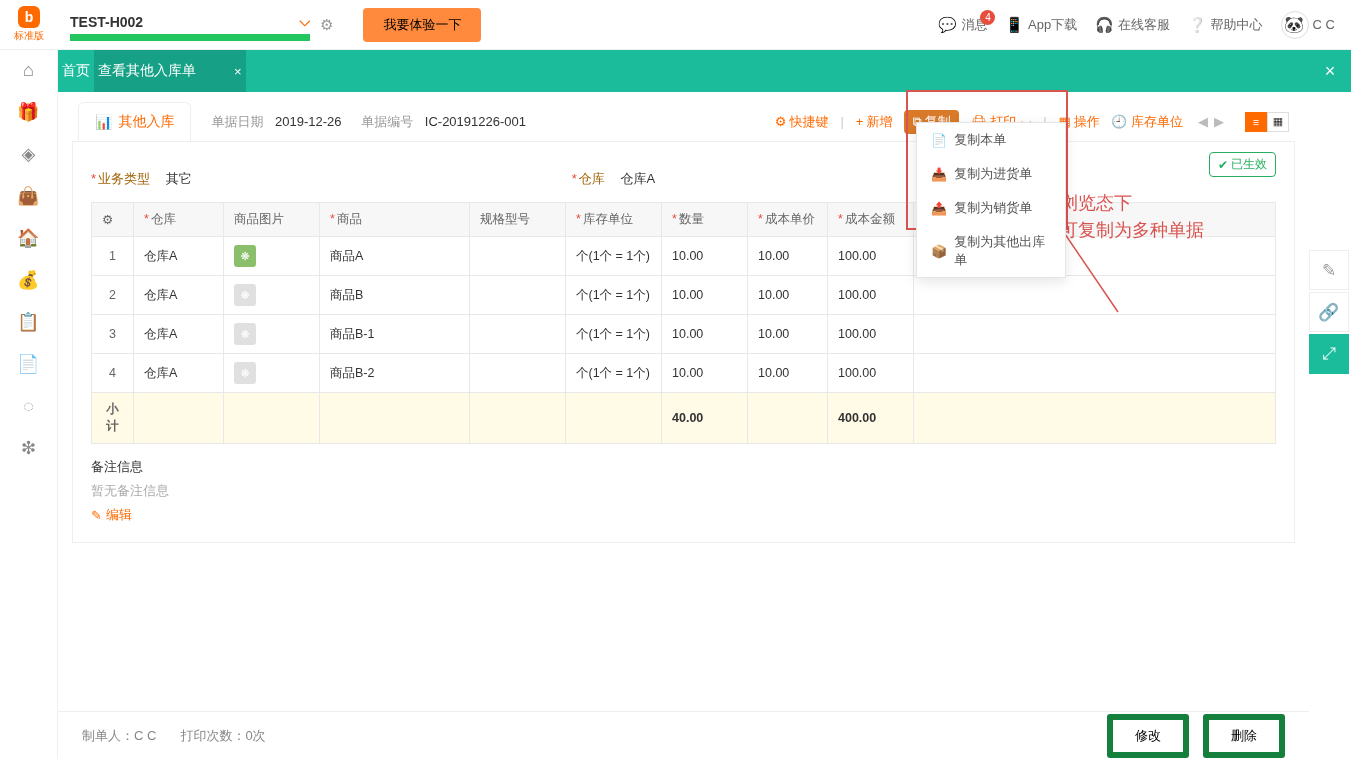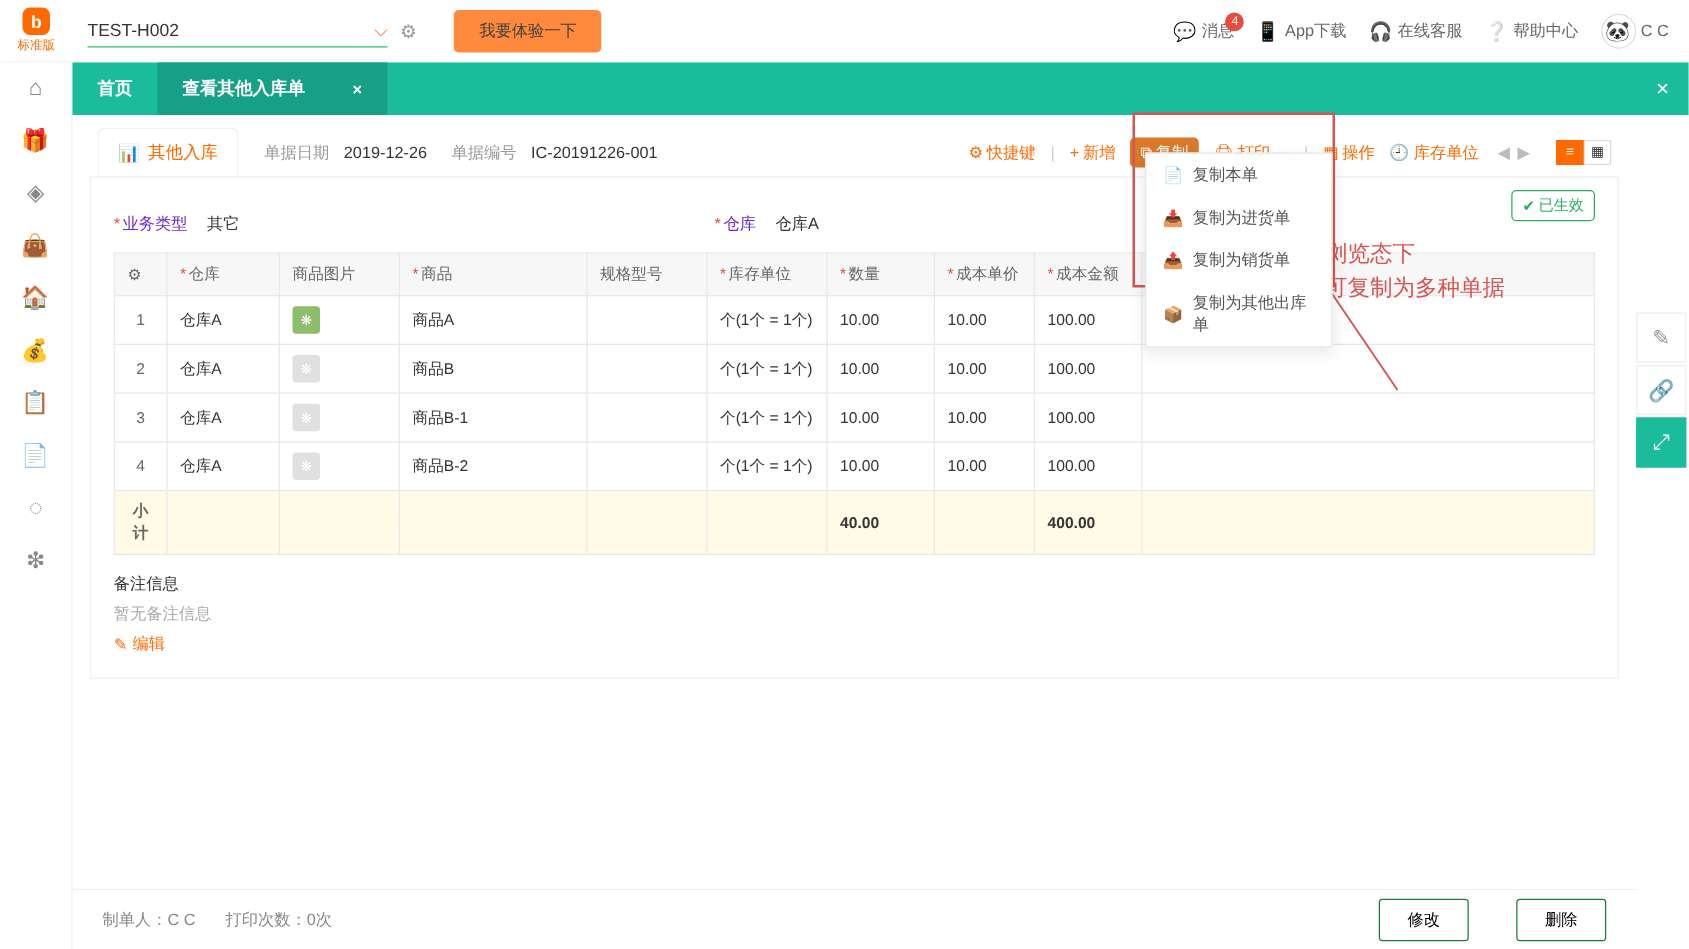--- a/index.html
+++ b/index.html
@@ -3,33 +3,33 @@
 <meta charset="utf-8">
 <style>
 * { box-sizing: border-box; margin: 0; padding: 0; }
 body { font-family: "Microsoft YaHei", Arial, sans-serif; font-size: 13px; color: #333; background: #fff; }
 
 
 .top-header { height: 50px; display: flex; align-items: center; padding: 0 16px 0 0; border-bottom: 1px solid #eee; }
 .logo-area { width: 58px; display: flex; flex-direction: column; align-items: center; justify-content: center; }
 .logo-icon { width: 22px; height: 22px; background: #ff6a00; border-radius: 6px; display: flex; align-items: center; justify-content: center; color: #fff; font-weight: bold; font-size: 14px; }
 .logo-text { font-size: 10px; color: #ff6a00; margin-top: 1px; }
-.org-select { margin-left: 12px; font-size: 14px; color: #333; display: flex; align-items: flex-start; width: 240px; border-bottom: 1px solid #22c55e; padding: 4px 0; }
+.org-select { margin-left: 12px; font-size: 14px; color: #333; display: flex; align-items: flex-end; width: 240px; border-bottom: 7px solid #22c55e; padding: 4px 0; font-weight: bold; }
 .org-select .chev { margin-left: auto; color: #ff6a00; font-size: 14px; }
 .gear-h { margin-left: 10px; color: #999; font-size: 15px; }
-.try-btn { margin-left: 30px; background: #ff8a3d; color: #404040; border: none; border-radius: 4px; padding: 8px 20px; font-size: 13px; cursor: pointer; }
+.try-btn { margin-left: 30px; background: #ff8a3d; color: #000000; border: none; border-radius: 4px; padding: 8px 20px; font-size: 13px; cursor: pointer; }
 .header-right { margin-left: auto; display: flex; align-items: center; gap: 18px; color: #666; font-size: 13px; }
 .hr-item { display: flex; align-items: center; gap: 4px; cursor: pointer; position: relative; }
 .hr-icon { font-size: 15px; color: #888; }
 .badge-dot { position: absolute; top: -6px; right: -8px; background: #e74c3c; color: #fff; border-radius: 50%; font-size: 10px; min-width: 15px; height: 15px; display: flex; align-items: center; justify-content: center; }
 .avatar { width: 28px; height: 28px; border-radius: 50%; background: #fff; border: 1px solid #ddd; display: flex; align-items: center; justify-content: center; font-size: 16px;}
 
 
 .tab-strip { height: 42px; background: #1abc9c; display: flex; align-items: stretch; margin-left: 58px; position: relative; }
-.tab { display: flex; align-items: center; padding: 0 20px; color: #fff; font-size: 14px; cursor: pointer; font-weight: bold; }
+.tab { display: flex; align-items: center; padding: 0 4px; color: #fff; font-size: 14px; cursor: pointer; }
 .tab.active { background: #16a085; gap: 30px; }
 .tab .close-x { margin-left: 8px; font-size: 13px; }
 .tabstrip-close { position: absolute; right: 0; top: 0; width: 42px; height: 42px; display: flex; align-items: center; justify-content: center; color: #fff; font-size: 18px; cursor: pointer;}
 
 
 .left-rail { position: absolute; left: 0; top: 50px; bottom: 0; width: 58px; background: #fff; border-right: 1px solid #f0f0f0; display: flex; flex-direction: column; align-items: center; padding-top: 10px; gap: 22px; }
 .rail-icon { width: 20px; height: 20px; color: #888; font-size: 18px; display: flex; align-items: center; justify-content: center; cursor: pointer;}
 
 
 .page-body { margin-left: 58px; margin-right: 42px; padding: 0 0 60px 0; }
@@ -61,21 +61,21 @@
 .annot-box { position: absolute; border: 2px solid #d9534f; z-index: 15; pointer-events: none;}
 .annot-text { position: absolute; color: #d9534f; font-size: 18px; line-height: 1.5; z-index: 15; pointer-events:none;}
 .annot-arrow { position:absolute; z-index:14; pointer-events:none;}
 
 
 .doc-card { background: #fff; margin: 0 14px; border: 1px solid #eee; padding: 10px 18px 18px; position: relative;}
 .status-badge { position: absolute; right: 18px; top: 10px; border: 1px solid #27ae60; color: #27ae60; border-radius: 4px; padding: 3px 8px; font-size: 12px; display:flex; align-items:center; gap:3px;}
 .form-row { display: flex; gap: 80px; padding: 18px 0 14px;}
 .form-field { font-size: 13px;}
 .form-field .req { color: #e74c3c; margin-right: 2px;}
-.form-field .lbl { color: #6d28d9;}
+.form-field .lbl { color: #a16207;}
 .form-field .val { margin-left: 12px; color: #333;}
 
 
 table.data { width: 100%; border-collapse: collapse; font-size: 12.5px;}
 table.data th, table.data td { border: 1px solid #e8e8e8; padding: 8px 10px; text-align: left;}
 table.data thead th { background: #f7f7f7; color: #666; font-weight: normal;}
 table.data th .req { color: #e74c3c; margin-right: 2px;}
 table.data td.num { text-align: center; color: #666;}
 .gear-cell { text-align:center; color:#999;}
 .subtotal-row td { background: #fffbe6; font-weight: bold;}
@@ -86,21 +86,21 @@
 
 .remark-sec { padding-top: 14px; font-size: 13px;}
 .remark-sec .title { color: #333; margin-bottom: 6px;}
 .remark-sec .empty { color: #aaa; margin-bottom: 6px;}
 .remark-sec .edit-link { color: #ff6a00; display:flex; align-items:center; gap:4px; cursor:pointer;}
 
 
 .footer { position: fixed; left: 58px; right: 42px; bottom: 0; height: 48px; background: #fff; border-top: 1px solid #eee; display:flex; align-items:center; padding: 6px 24px;}
 .footer .left { color:#888; font-size:13px; display:flex; gap: 24px;}
 .footer .right { margin-left:auto; display:flex; gap:14px;}
-.footer button { border:1px solid #15803d; background:#fff; padding: 7px 22px; border-radius:3px; font-size:13px; cursor:pointer;margin-left:24px;}
+.footer button { border:6px solid #15803d; background:#fff; padding: 7px 22px; border-radius:3px; font-size:13px; cursor:pointer;}
 
 
 .right-rail { position: absolute; right: 0; top: 92px; width: 42px; display:flex; flex-direction:column; gap:2px;}
 .rr-btn { width: 40px; height: 40px; background:#fff; border:1px solid #eee; display:flex; align-items:center; justify-content:center; font-size:17px; color:#999; cursor:pointer;}
 .rr-btn.teal { background:#1abc9c; color:#fff; border-color:#1abc9c;}
 
 </style>
 </head>
 <body>
 

